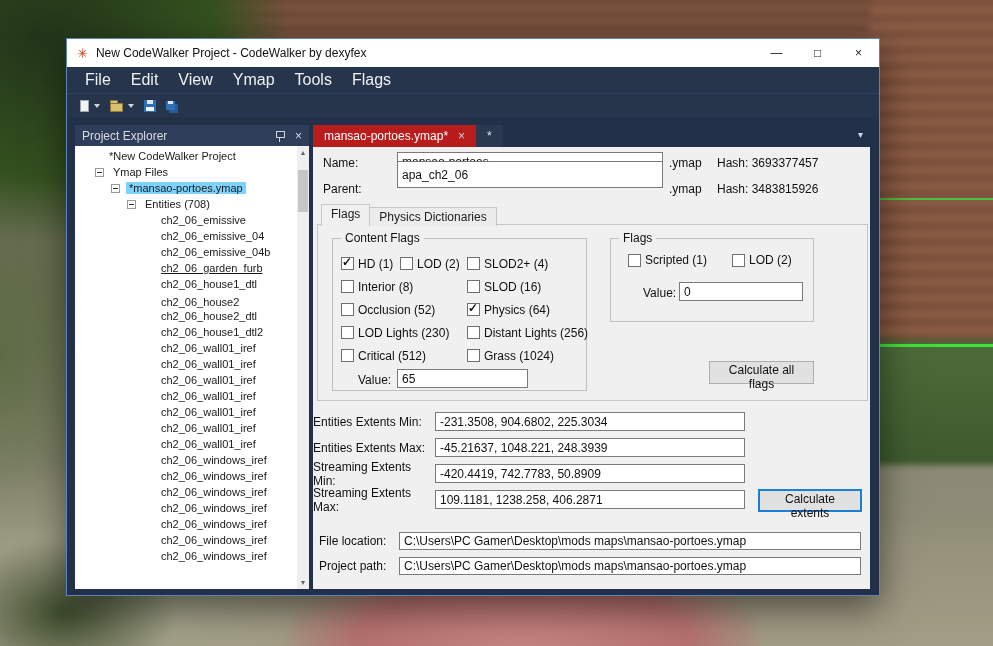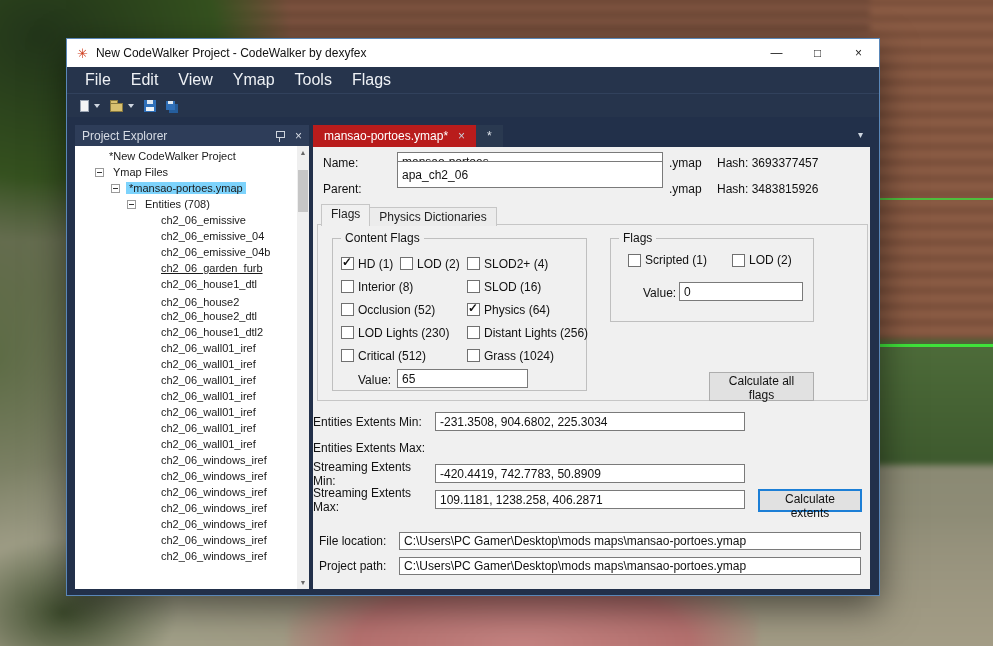--- a/index.html
+++ b/index.html
@@ -113,21 +113,21 @@
   .cf-grid div.cb:nth-of-type(9){grid-row:4;grid-column:3}
   .cf-grid div.cb:nth-of-type(10){grid-row:5;grid-column:1}
   .cf-grid div.cb:nth-of-type(11){grid-row:5;grid-column:3}
   .cf-value-label{position:absolute;left:25px;top:134px}
   .cf-value-input{position:absolute;left:64px;top:130px;width:131px;height:19px}
   .fl-cbs{position:absolute;left:17px;top:14px;display:flex;gap:25px}
   .fl-value-label{position:absolute;left:32px;top:47px}
   .fl-value-input{position:absolute;left:68px;top:43px;width:124px;height:19px}
 
   .btn{background:#e1e1e1;border:1px solid #adadad;font:12px "Liberation Sans",sans-serif;color:#111}
-  .calc-flags-btn{position:absolute;left:391px;top:147px;width:105px;height:29px}
+  .calc-flags-btn{position:absolute;left:391px;top:136px;width:105px;height:23px}
   .calc-extents-btn{position:absolute;left:445px;top:342px;width:104px;height:23px;border:2px solid #1c7fd6}
 
   .extents{position:absolute;left:0;top:265px;right:0}
   .ext-row{display:flex;height:19px;margin-bottom:7px;align-items:center}
   .ext-label{width:122px}
   .ext-input{width:310px;height:19px}
 
   .file-row{position:absolute;left:0;right:0;height:19px;display:flex;align-items:center}
   .fr1{top:384px}.fr2{top:409px}
   .file-label{margin-left:6px;width:80px}
@@ -471,20 +471,21 @@
 
       <div class="extents">
 
           <div class="ext-row">
             <span class="ext-label">Entities Extents Min:</span>
             <input class="tb-input ext-input" value="-231.3508, 904.6802, 225.3034" style="">
           </div>
 
           <div class="ext-row">
             <span class="ext-label">Entities Extents Max:</span>
+            <input class="tb-input ext-input" value="-45.21637, 1048.221, 248.3939" style="">
           </div>
 
           <div class="ext-row">
             <span class="ext-label">Streaming Extents Min:</span>
             <input class="tb-input ext-input" value="-420.4419, 742.7783, 50.8909" style="">
           </div>
 
           <div class="ext-row">
             <span class="ext-label">Streaming Extents Max:</span>
             <input class="tb-input ext-input" value="109.1181, 1238.258, 406.2871" style="">

